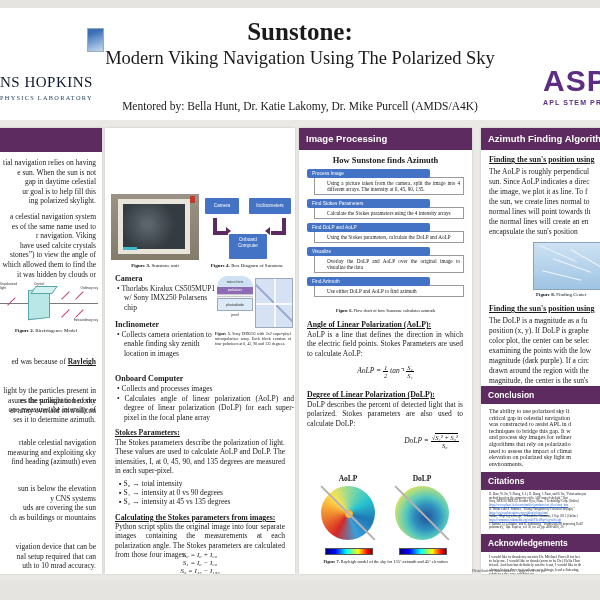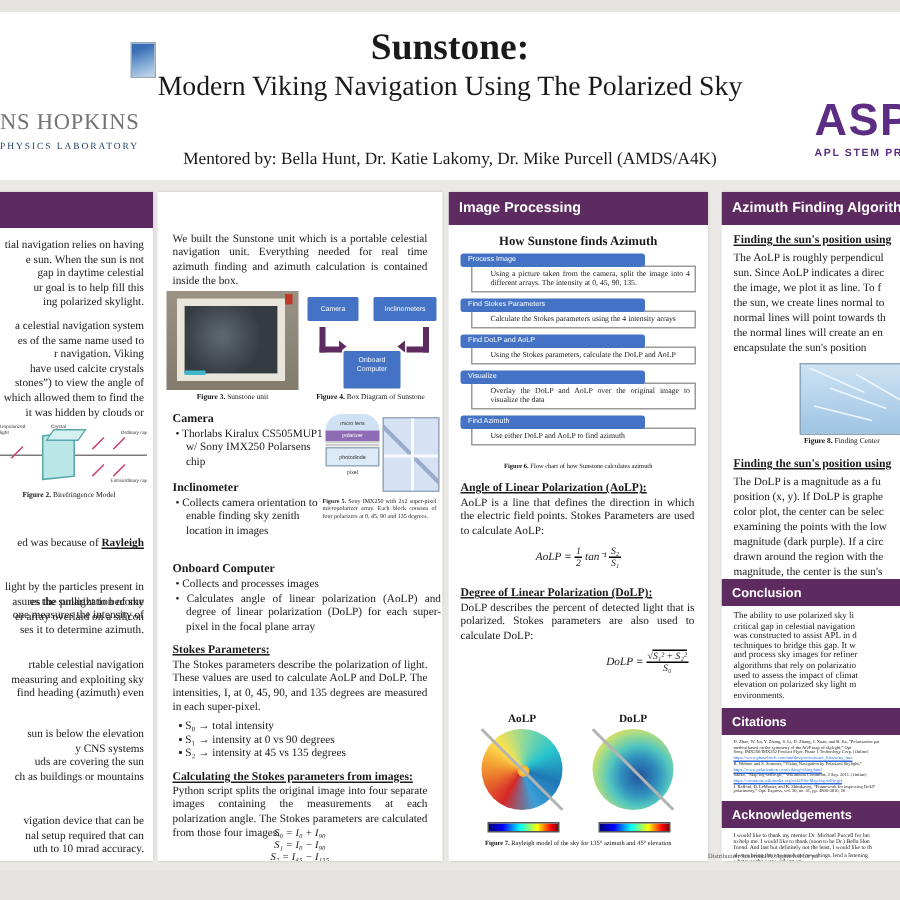--- a/index.html
+++ b/index.html
@@ -29,21 +29,21 @@
   .cap{font-size:5px;line-height:5.8px;color:#111;}
   .cap b{font-weight:bold;}
   .blt{padding-left:7px;text-indent:-7px;}
   .blt:before{content:"• ";}
   .sqb:before{content:"▪ ";}
   
   .title{position:absolute;left:0;top:10px;width:600px;text-align:center;font-size:25px;font-weight:bold;}
   .subtitle{position:absolute;left:0;top:40px;width:600px;text-align:center;font-size:18.5px;}
   .author{position:absolute;left:0;top:77px;width:600px;text-align:center;font-size:11.5px;}
   .mentors{position:absolute;left:0;top:92px;width:600px;text-align:center;font-size:11.5px;}
-  .jhu1{font-size:15px;letter-spacing:.5px;color:#737373;font-variant:small-caps;}
+  .jhu1{font-size:15px;letter-spacing:.5px;color:#0f172a;font-variant:small-caps;}
   .jhu2{font-size:6.3px;letter-spacing:1.3px;color:#243f60;margin-top:3px;}
   .asp1{font-family:"Liberation Sans",sans-serif;font-weight:800;font-size:30px;color:#5c2d82;letter-spacing:1px;}
   .asp2{font-family:"Liberation Sans",sans-serif;font-weight:bold;font-size:7px;color:#5c2d82;letter-spacing:1.1px;margin-top:1px;white-space:nowrap;}
   .minigfx{position:absolute;left:87px;top:20px;width:15px;height:22px;
     background:linear-gradient(160deg,#3b6fb5 20%,#7fa8d6 60%,#c8d9ea);border:0.5px solid #9ab;}
   
   .bbox{position:absolute;background:#4472c4;color:#fff;font-family:"Liberation Sans",sans-serif;
     font-size:4.6px;text-align:center;border-radius:1px;}
   .arrL{position:absolute;border-left:4px solid #5d2b5f;border-bottom:4px solid #5d2b5f;}
   .arrR{position:absolute;border-right:4px solid #5d2b5f;border-bottom:4px solid #5d2b5f;}
@@ -163,21 +163,20 @@
     <div class="crop-r" style="top:356px;">sun is below the elevation
 y CNS systems
 uds are covering the sun
 ch as buildings or mountains</div>
     <div class="crop-r" style="top:414px;">vigation device that can be
 nal setup required that can
 uth to 10 mrad accuracy.</div>
   </div>
 
   <div class="card card2">
-    <div class="abs body-t just" style="left:10px;top:26px;width:170px;">We built the Sunstone unit which is a portable celestial navigation unit. Everything needed for real time azimuth finding and azimuth calculation is contained inside the box.</div>
 
     <div class="photo">
       <div class="frame"></div>
       <div class="knob"></div>
       <div class="tape"></div>
     </div>
 
     <div class="abs" style="left:100px;top:70px;width:86px;height:62px;">
       <div class="bbox" style="left:0;top:0;width:34px;height:16px;line-height:16px;">Camera</div>
       <div class="bbox" style="left:44px;top:0;width:42px;height:16px;line-height:16px;">Inclinometers</div>

